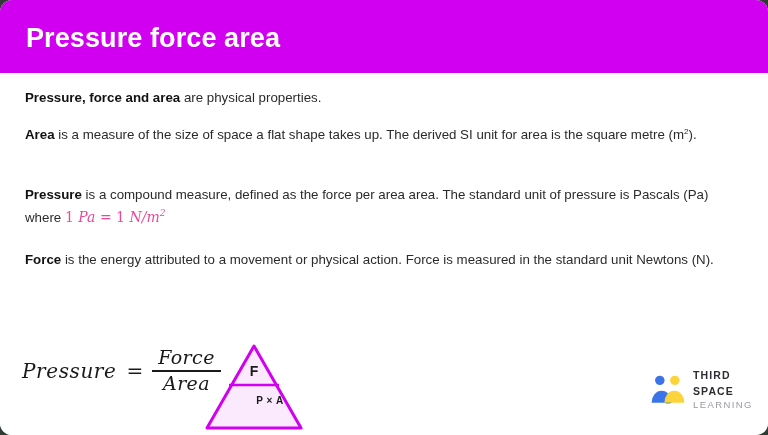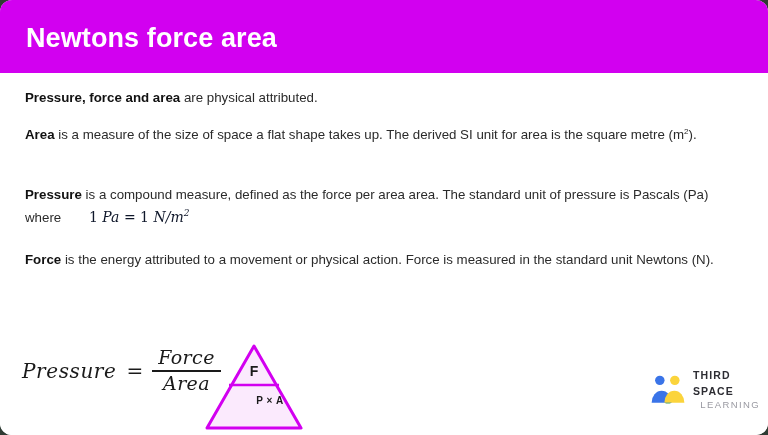--- a/index.html
+++ b/index.html
@@ -69,23 +69,22 @@
   sup.sq {
     font-size: 8px;
     vertical-align: super;
     line-height: 0;
   }
 
   .mathinline {
     font-family: "DejaVu Serif", "Liberation Serif", serif;
     font-style: italic;
     font-size: 14px;
-    color: #0f172a;
+    color: #ec4899;
     white-space: nowrap;
-    margin-left: 24px;
   }
   .mathinline .num {
     font-style: normal;
   }
   .mathinline sup {
     font-size: 9px;
     vertical-align: super;
     line-height: 0;
   }
 
@@ -190,36 +189,36 @@
     color: #2d2d33;
     letter-spacing: 1.1px;
     line-height: 16px;
   }
   .logo-line2 {
     font-size: 9.5px;
     font-weight: normal;
     color: #9a9aa2;
     letter-spacing: 1.4px;
     line-height: 12px;
-    text-align: right;
+    text-align: left;
   }
 </style>
 </head>
 <body>
 
 <div class="page">
 
   <div class="header-band">
-    <div class="header-title">Newtons force area</div>
+    <div class="header-title">Pressure force area</div>
   </div>
 
   <div class="content">
 
     <div class="para p1">
-      <b>Pressure, force and area</b><span> are physical attributed.</span>
+      <b>Pressure, force and area</b><span> are physical properties.</span>
     </div>
 
     <div class="para p2">
       <b>Area</b><span> is a measure of the size of space a flat shape takes up.  The derived SI unit for area is the square metre (m</span><sup class="sq">2</sup><span>).</span>
     </div>
 
     <div class="para p3">
       <b>Pressure</b><span> is a compound measure, defined as the force per area area.  The standard unit of pressure is Pascals (Pa) where </span><span class="mathinline"><span class="num">1</span> <span>Pa</span> <span class="num">=</span> <span class="num">1</span> <span>N/m</span><sup>2</sup></span>
     </div>
 

